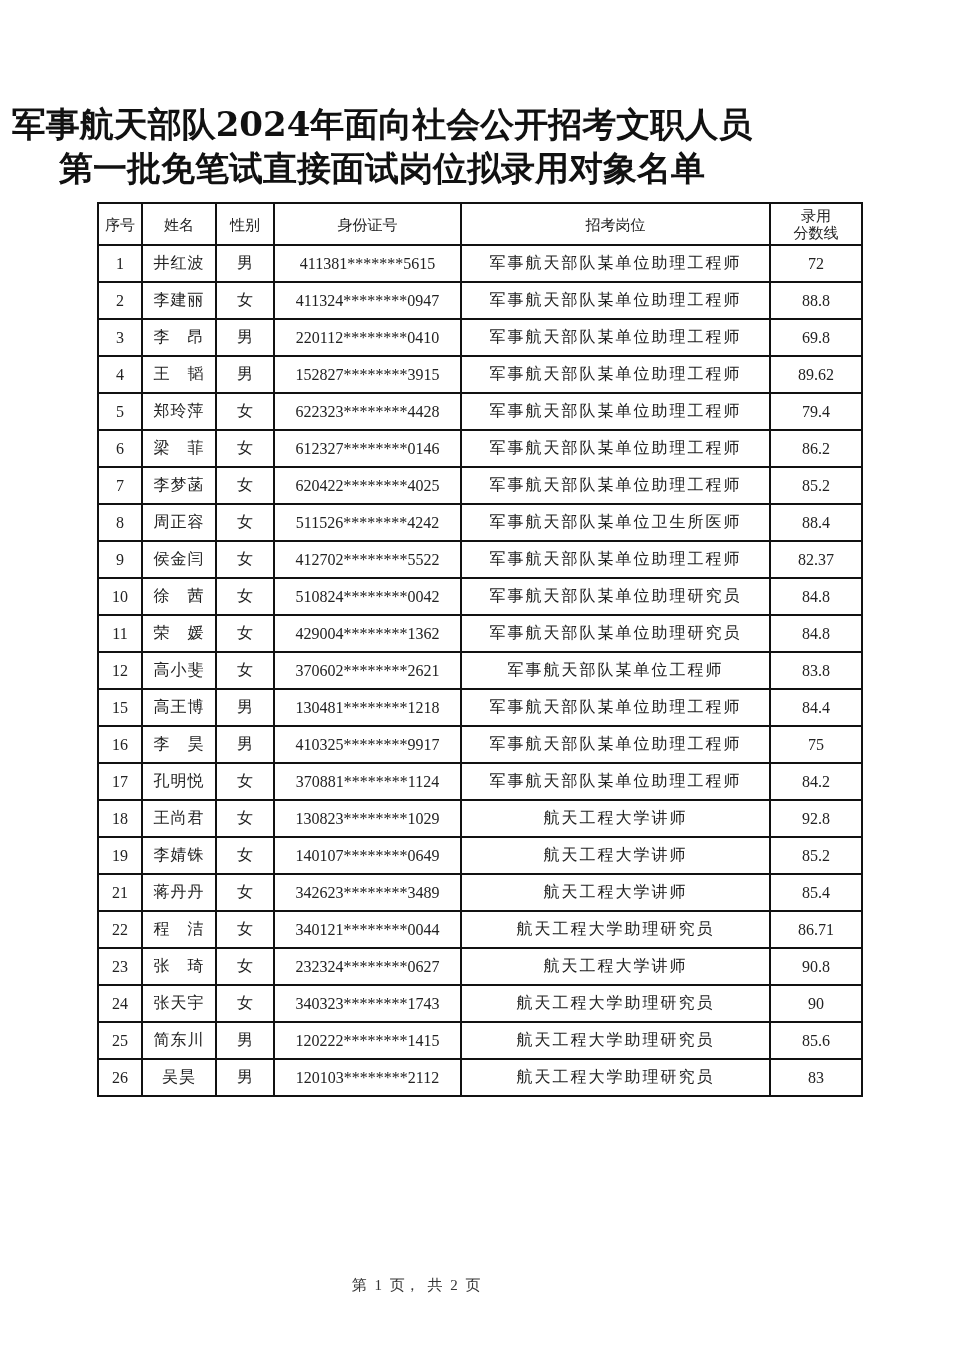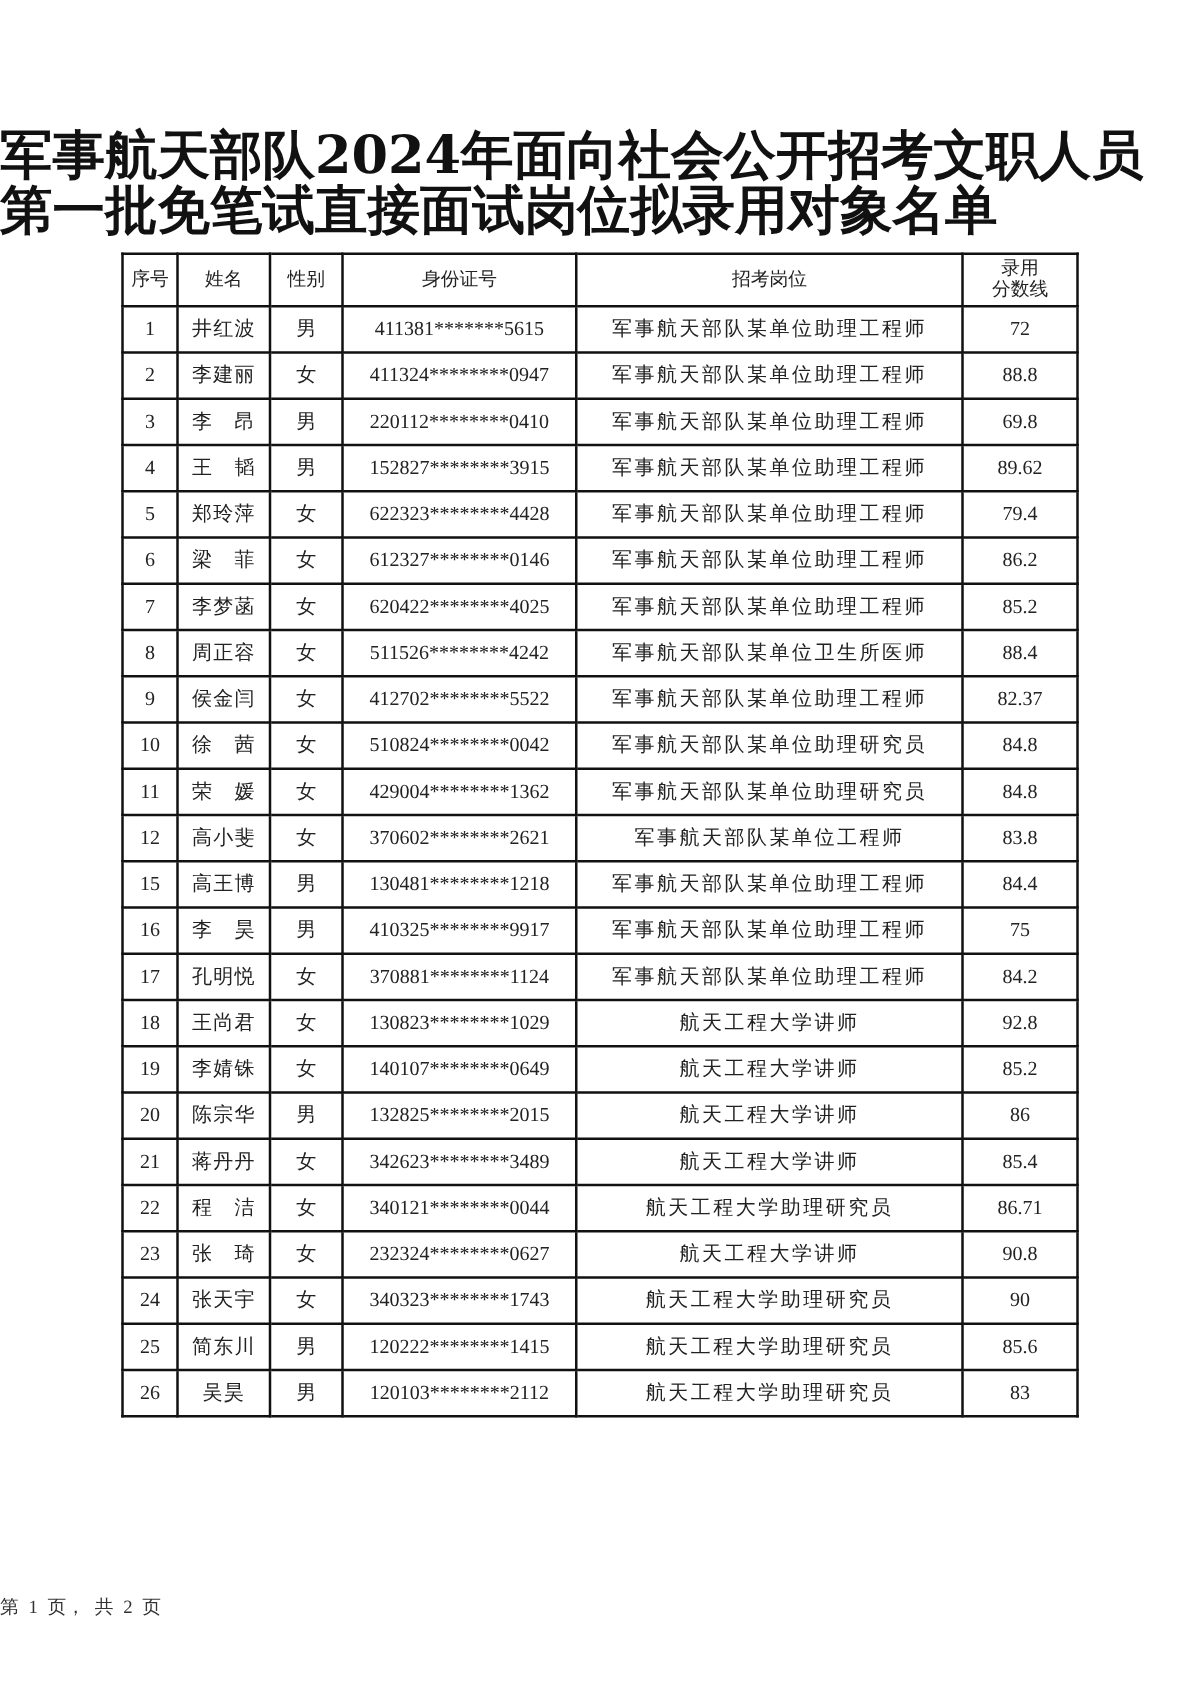--- a/index.html
+++ b/index.html
@@ -1,45 +1,45 @@
 <!DOCTYPE html>
 <html><head>
 <meta charset="utf-8">
 <style>
   html, body { margin: 0; padding: 0; background: #ffffff; }
   body { width: 960px; height: 1358px; position: relative; overflow: hidden; }
   .title {
     position: absolute; left: 0; top: 102px; width: 764px;
     text-align: center; font-family: "DejaVu Serif", "Liberation Serif", serif;
-    font-weight: bold; color: #111; font-size: 42px; line-height: 44px;
+    font-weight: bold; color: #111; font-size: 34px; line-height: 44px;
     letter-spacing: 0px;
   }
   .title div { white-space: nowrap; }
   table.roster {
     position: absolute; left: 97px; top: 202px;
     border-collapse: collapse; table-layout: fixed;
     width: 764px;
   }
   table.roster td, table.roster th {
     border: 2px solid #111; padding: 0; text-align: center;
     vertical-align: middle; color: #222; overflow: hidden; white-space: nowrap;
   }
   table.roster th {
-    height: 40px; font-family: Liberation Mono, monospace;
+    height: 40px; font-family: Liberation Sans, sans-serif;
     font-weight: normal; font-size: 15px; line-height: 17px;
   }
   table.roster td {
     height: 35px; font-family: "Liberation Serif", "DejaVu Serif", serif;
     font-size: 16px;
   }
   td.name { letter-spacing: 1px; margin-top: 16px; }
   td.post { letter-spacing: 2px; font-size: 15px; }
   td.id { font-size: 16px; }
   .footer {
-    position: absolute; left: 0; top: 1276px; width: 832px; 
+    position: absolute; left: 0; top: 1276px; width: 832px; text-align: center;
     font-family: "Liberation Serif", "DejaVu Serif", serif; font-size: 15px; color: #333;
     word-spacing: 4px;
   }
 </style>
 </head>
 <body>
 
 <div class="title">
   <div>军事航天部队2024年面向社会公开招考文职人员</div>
   <div>第一批免笔试直接面试岗位拟录用对象名单</div>
@@ -198,28 +198,20 @@
       </tr>
       <tr>
         <td>19</td>
         <td class="name">李婧铢</td>
         <td>女</td>
         <td class="id">140107********0649</td>
         <td class="post">航天工程大学讲师</td>
         <td>85.2</td>
       </tr>
       <tr>
-        <td>20</td>
-        <td class="name">陈宗华</td>
-        <td>男</td>
-        <td class="id">132825********2015</td>
-        <td class="post">航天工程大学讲师</td>
-        <td>86</td>
-      </tr>
-      <tr>
         <td>21</td>
         <td class="name">蒋丹丹</td>
         <td>女</td>
         <td class="id">342623********3489</td>
         <td class="post">航天工程大学讲师</td>
         <td>85.4</td>
       </tr>
       <tr>
         <td>22</td>
         <td class="name">程　洁</td>

